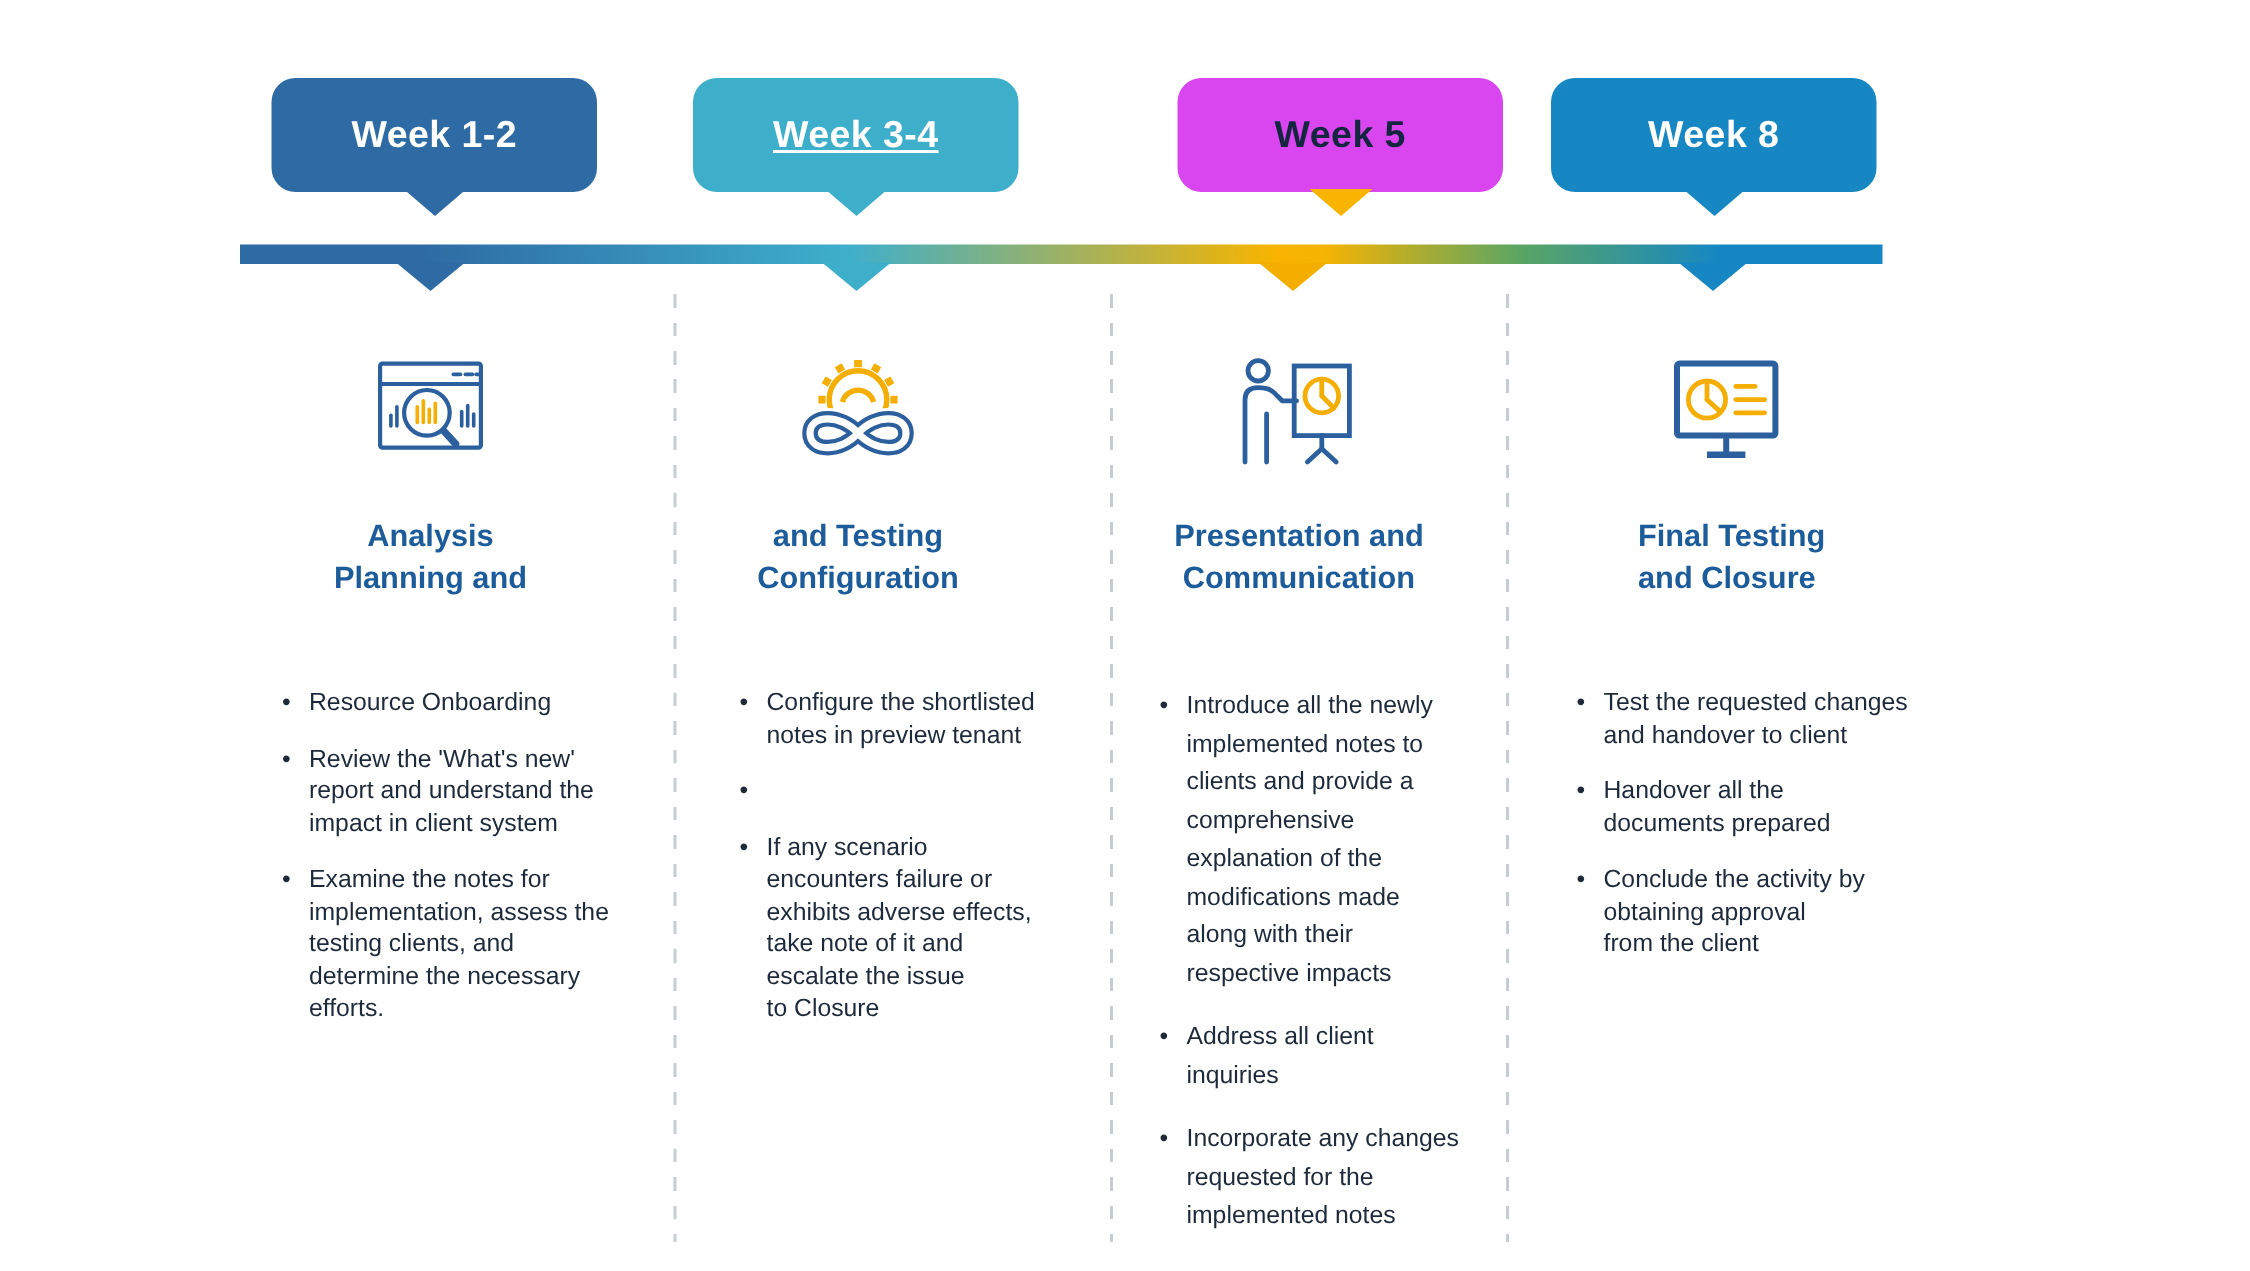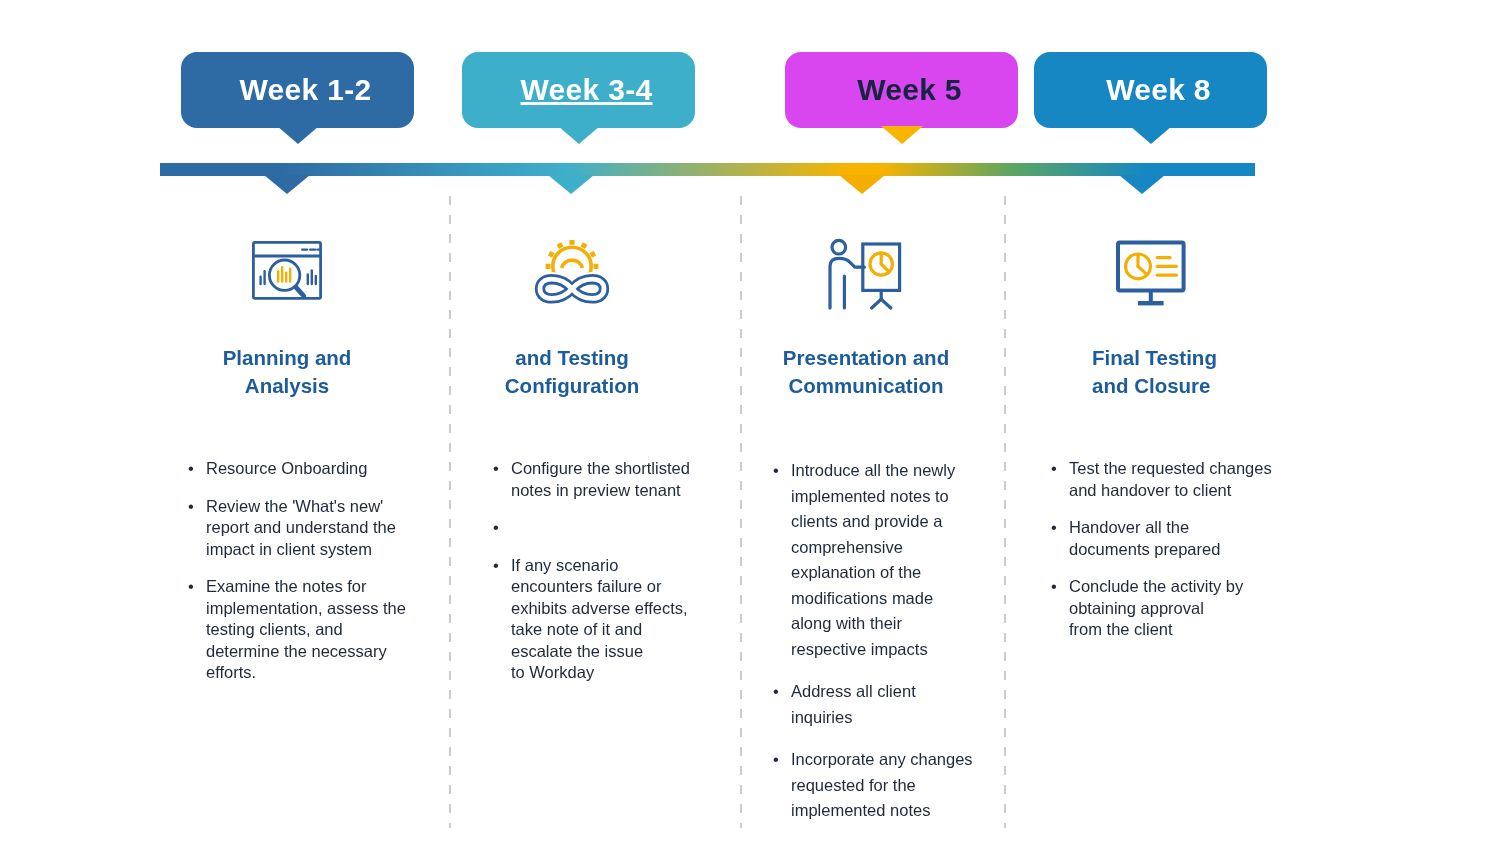--- a/index.html
+++ b/index.html
@@ -4,21 +4,21 @@
 <style>
   html,body{margin:0;padding:0;background:#ffffff;}
   .canvas{
     position:relative;width:1500px;height:847px;background:#ffffff;overflow:hidden;
     font-family:"Liberation Sans","DejaVu Sans",sans-serif;
   }
   
   .badge{
     position:absolute;top:52px;width:217px;height:76px;border-radius:16px;
     display:flex;align-items:center;justify-content:center;
-    font-size:30px;font-weight:700;color:#ffffff;letter-spacing:.3px;padding-left:16px;
+    font-size:25px;font-weight:700;color:#ffffff;letter-spacing:.3px;
   }
   .badge .tail{
     position:absolute;left:50%;bottom:-16px;transform:translateX(-50%);
     width:0;height:0;border-left:21px solid transparent;border-right:21px solid transparent;
     border-top:18px solid currentColor;
   }
   .b1{left:181px;background:#2e6ba4;}  .b1 .tail{color:#2e6ba4;}
   .b2{left:462px;background:#3eafcb;text-decoration:underline;}  .b2 .tail{color:#3eafcb;}
   .b3{left:785px;background:#d946ef;color:#14263f;} .b3 .tail{color:#f8b400;}
   .b4{left:1034px;background:#1687c3;} .b4 .tail{color:#1687c3;}
@@ -172,22 +172,22 @@
         <line x1="45" y1="40" x2="45" y2="25.5"></line>
         <line x1="45" y1="40" x2="56" y2="50"></line>
         <line x1="69" y1="29" x2="85" y2="29"></line>
         <line x1="69" y1="40" x2="93" y2="40"></line>
         <line x1="69" y1="51" x2="93" y2="51"></line>
       </g>
     </svg>
   </div>
 
   <div class="title t1">
+    <div>Analysis</div>
     <div>Planning and</div>
-    <div>Analysis</div>
   </div>
   <div class="title t2">
     <div>and Testing</div>
     <div>Configuration</div>
   </div>
   <div class="title t3">
     <div>Presentation and</div>
     <div>Communication</div>
   </div>
   <div class="title t4">
@@ -224,21 +224,21 @@
     <li>
         <span class="dot">•</span>
       </li>
     <li>
         <span class="dot">•</span>
         <span class="txt">If any scenario
 encounters failure or
 exhibits adverse effects,
 take note of it and
 escalate the issue
-to Workday</span>
+to Closure</span>
       </li>
   </ul>
   <ul class="blist l3">
     <li>
         <span class="dot">•</span>
         <span class="txt">Introduce all the newly
 implemented notes to
 clients and provide a
 comprehensive
 explanation of the

